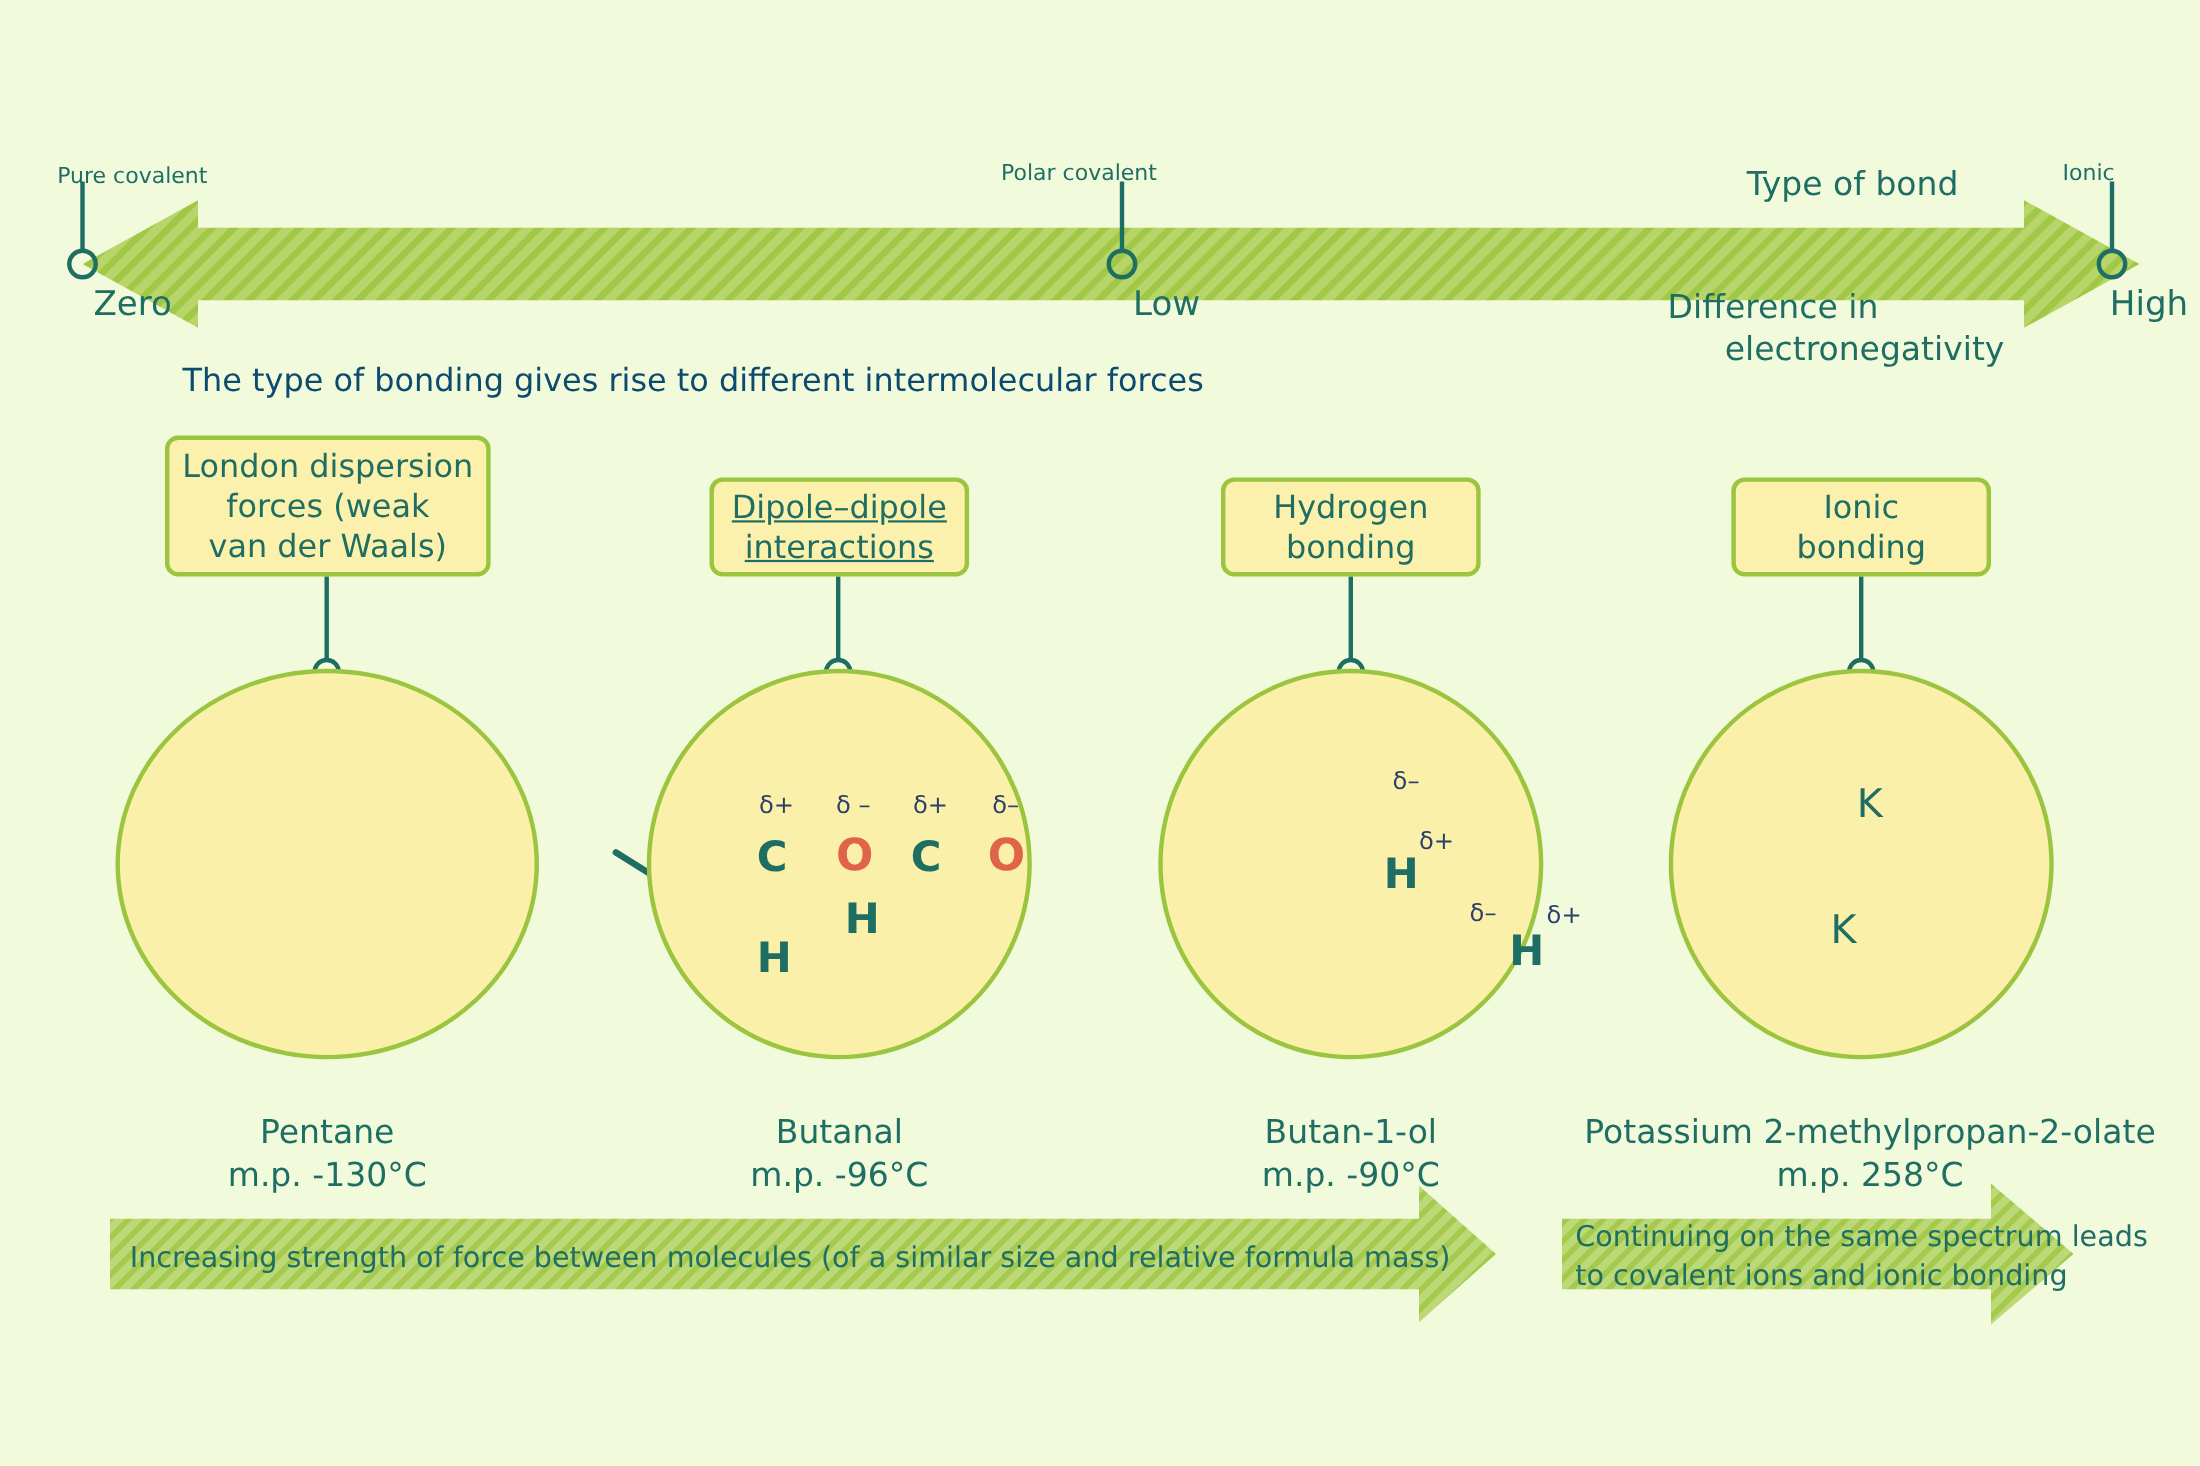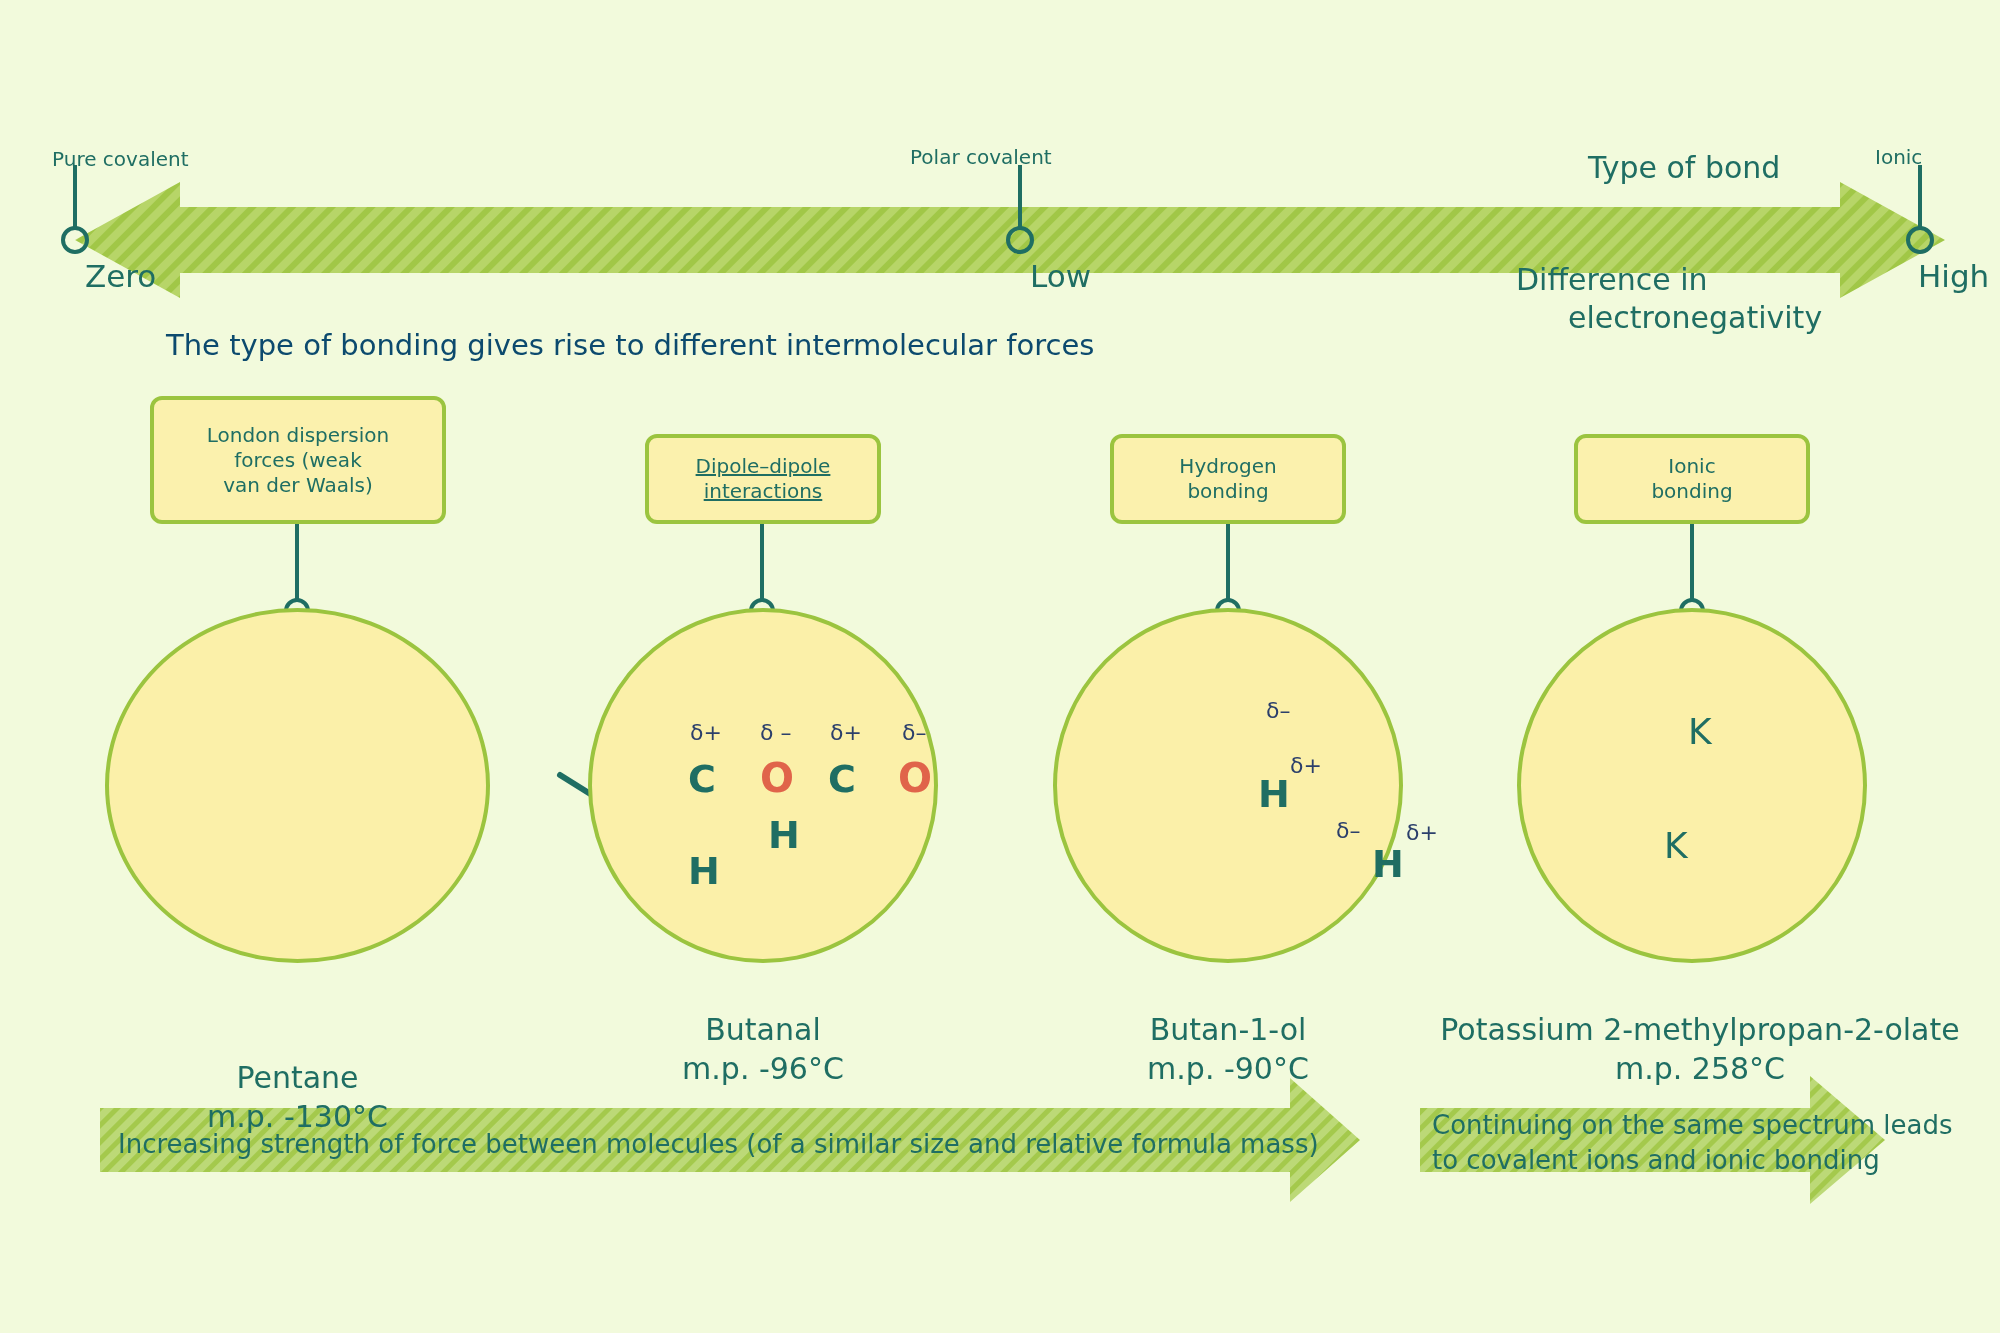--- a/index.html
+++ b/index.html
@@ -18,21 +18,21 @@
   .axis-note{font-size:30px;text-align:center;}
   .subtitle{position:absolute;font-size:29px;color:#0c4a6e;white-space:nowrap;}
 
   
   .lbox{
     position:absolute;
     background:#fbf1ad;
     border:4px solid #9bc43f;
     border-radius:12px;
     color:#1f6e63;
-    font-size:20px;
+    font-size:29px;
     line-height:1.25;
     text-align:center;
     display:flex;align-items:center;justify-content:center;
     box-sizing:border-box;
     padding:6px 10px;
   }
 
   
   .circ{
     position:absolute;border-radius:50%;
@@ -270,21 +270,21 @@
   <div class="atom" style="left:1258px;top:775px;">H</div>
   <div class="atom" style="left:1372px;top:845px;">H</div>
   <div class="delta" style="left:1266px;top:700px;">δ–</div>
   <div class="delta" style="left:1290px;top:755px;">δ+</div>
   <div class="delta" style="left:1336px;top:820px;">δ–</div>
   <div class="delta" style="left:1406px;top:822px;">δ+</div>
 
   <div class="kion" style="left:1688px;top:714px;">K</div>
   <div class="kion" style="left:1664px;top:828px;">K</div>
 
-  <div class="cap" style="left:105px;top:1010px;width:385px;margin-top:48px;">
+  <div class="cap" style="left:105px;top:1010px;width:385px;">
     <div>Pentane</div>
     <div>m.p. -130°C</div>
   </div>
   <div class="cap" style="left:588px;top:1010px;width:350px;">
     <div>Butanal</div>
     <div>m.p. -96°C</div>
   </div>
   <div class="cap" style="left:1053px;top:1010px;width:350px;">
     <div>Butan-1-ol</div>
     <div>m.p. -90°C</div>

